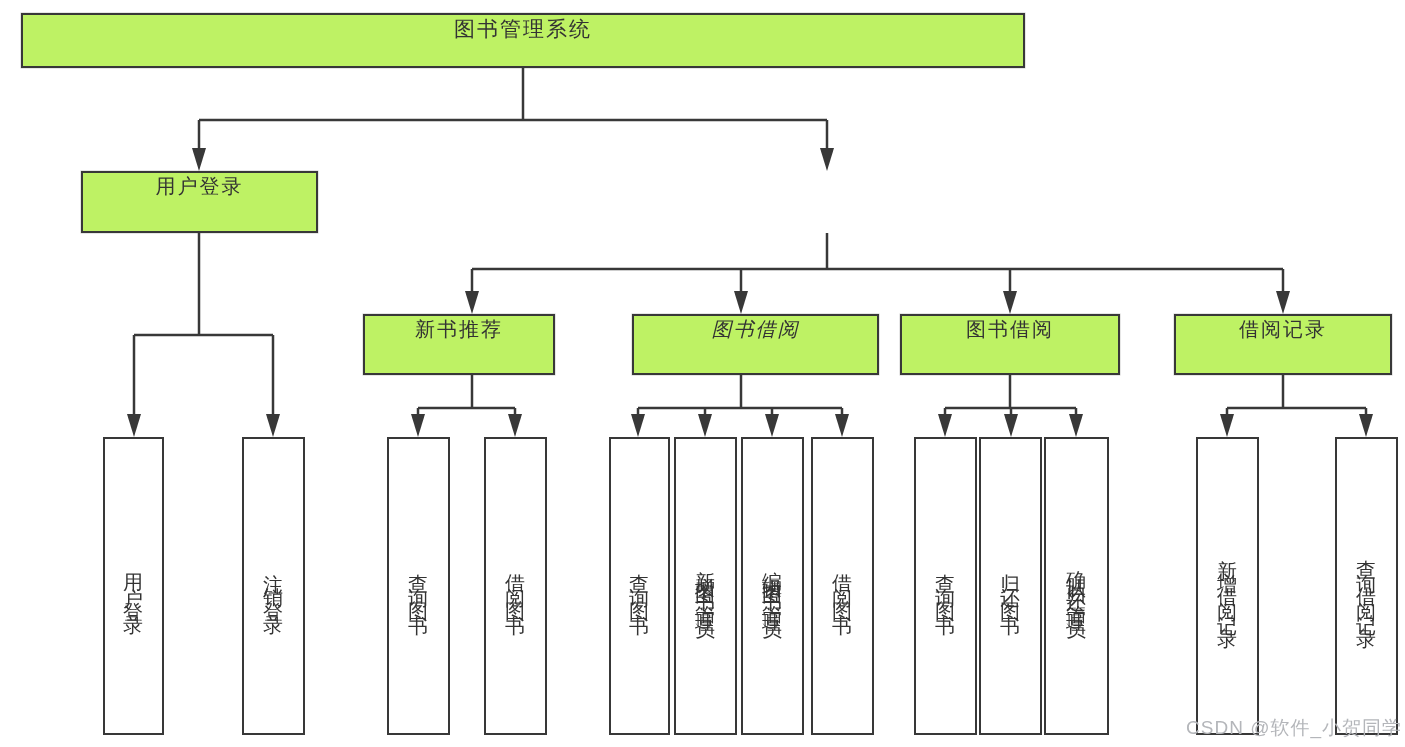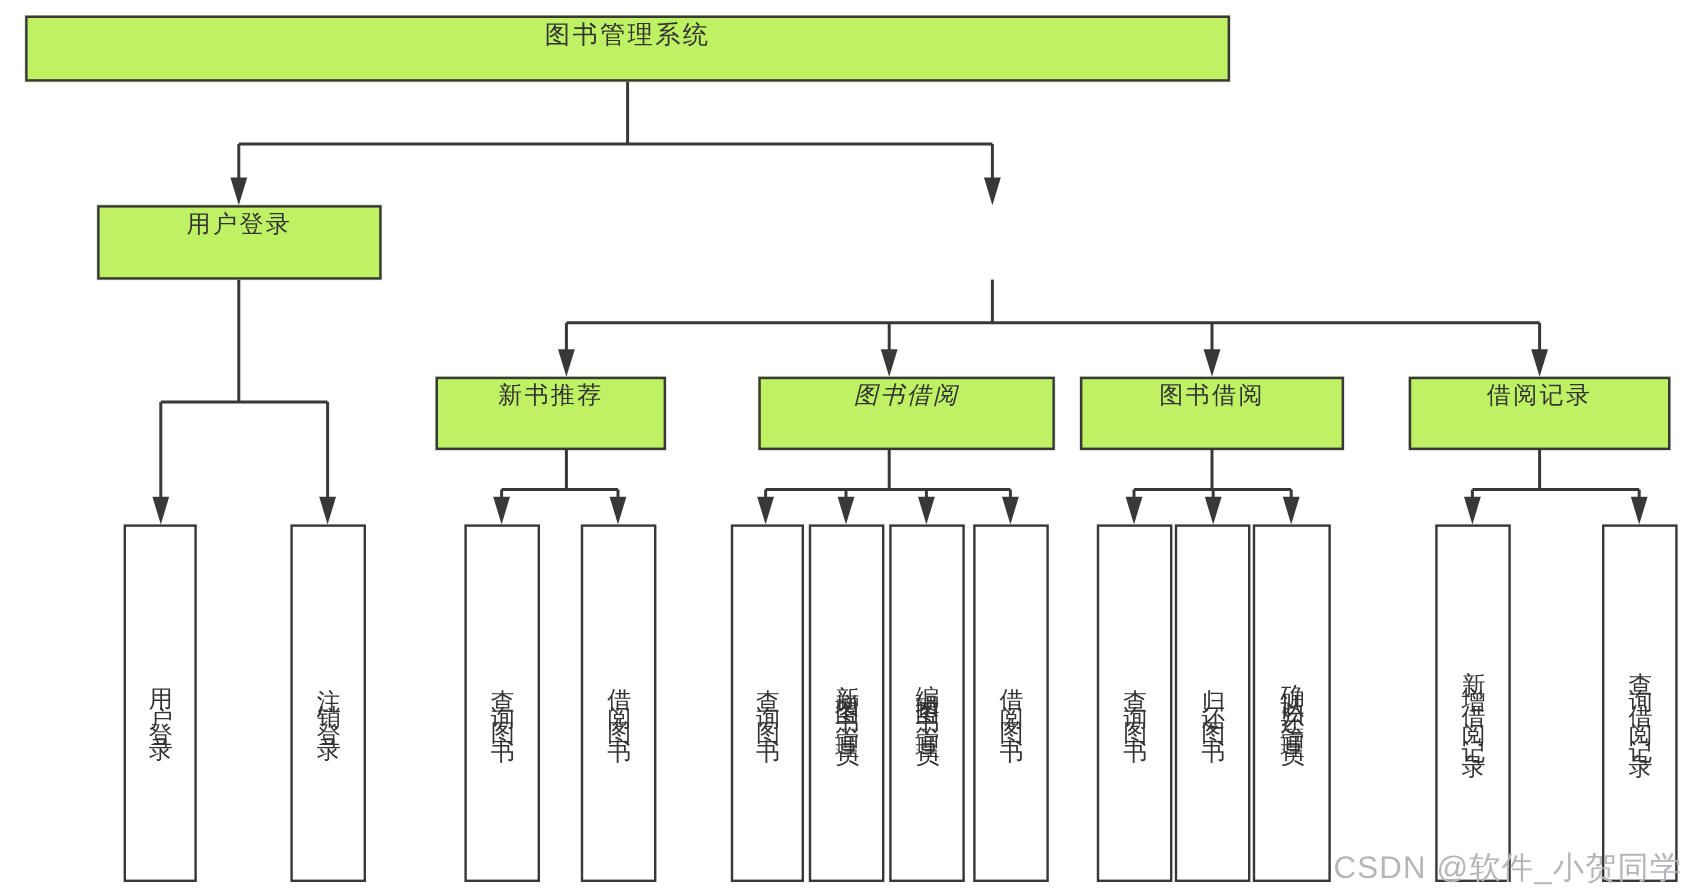--- a/index.html
+++ b/index.html
@@ -54,21 +54,21 @@
     font-size: 20px;
     letter-spacing: 14px;
     line-height: 1;
     white-space: nowrap;
   }
   .leaf--dense span { letter-spacing: 7px; }
   .watermark {
     position: absolute;
     right: 3px;
     bottom: 6px;
-    font-size: 26px;
+    font-size: 19px;
     letter-spacing: 1px;
     color: #b4b6ba;
     white-space: nowrap;
   }
 </style>
 </head>
 <body>
 
 <div class="stage">
 

